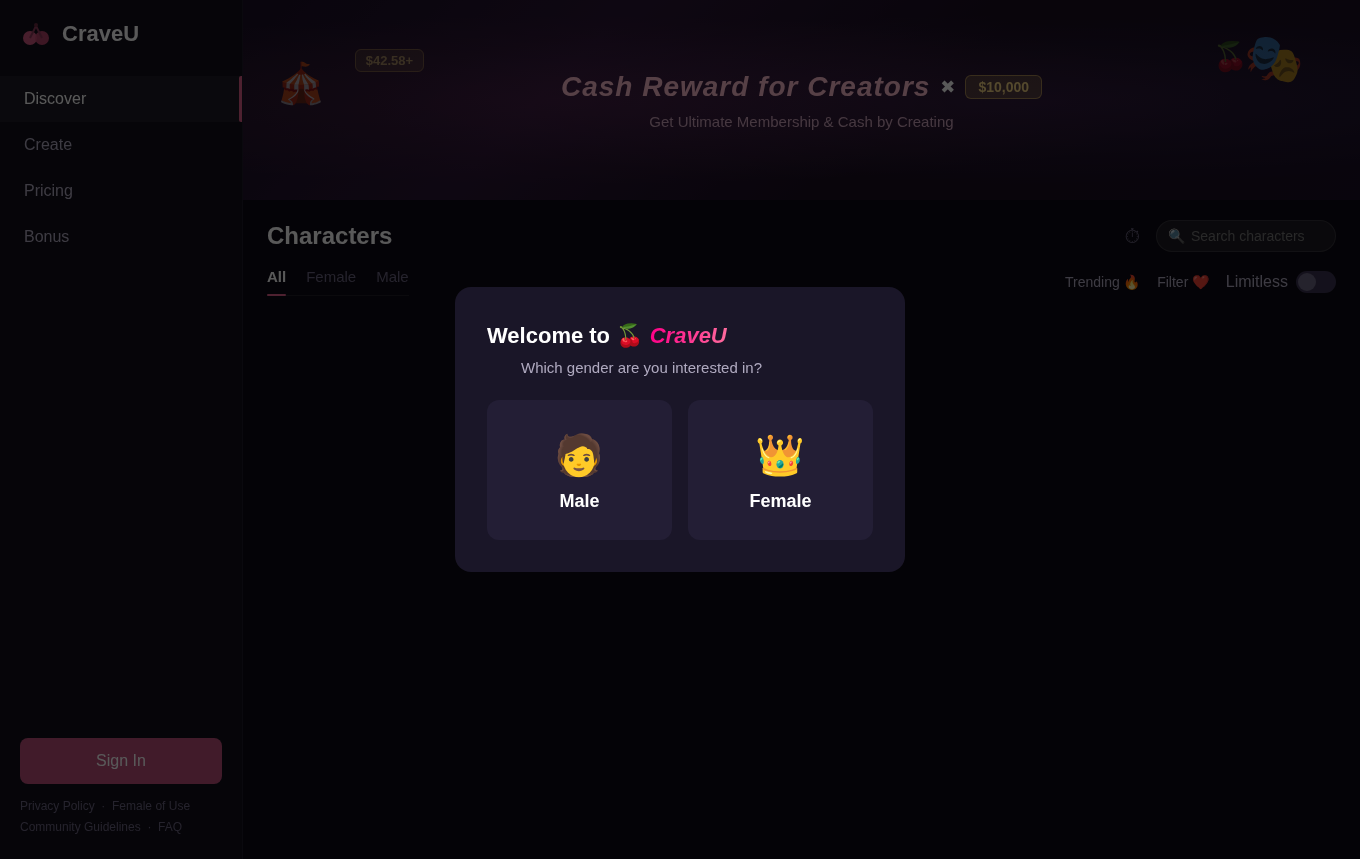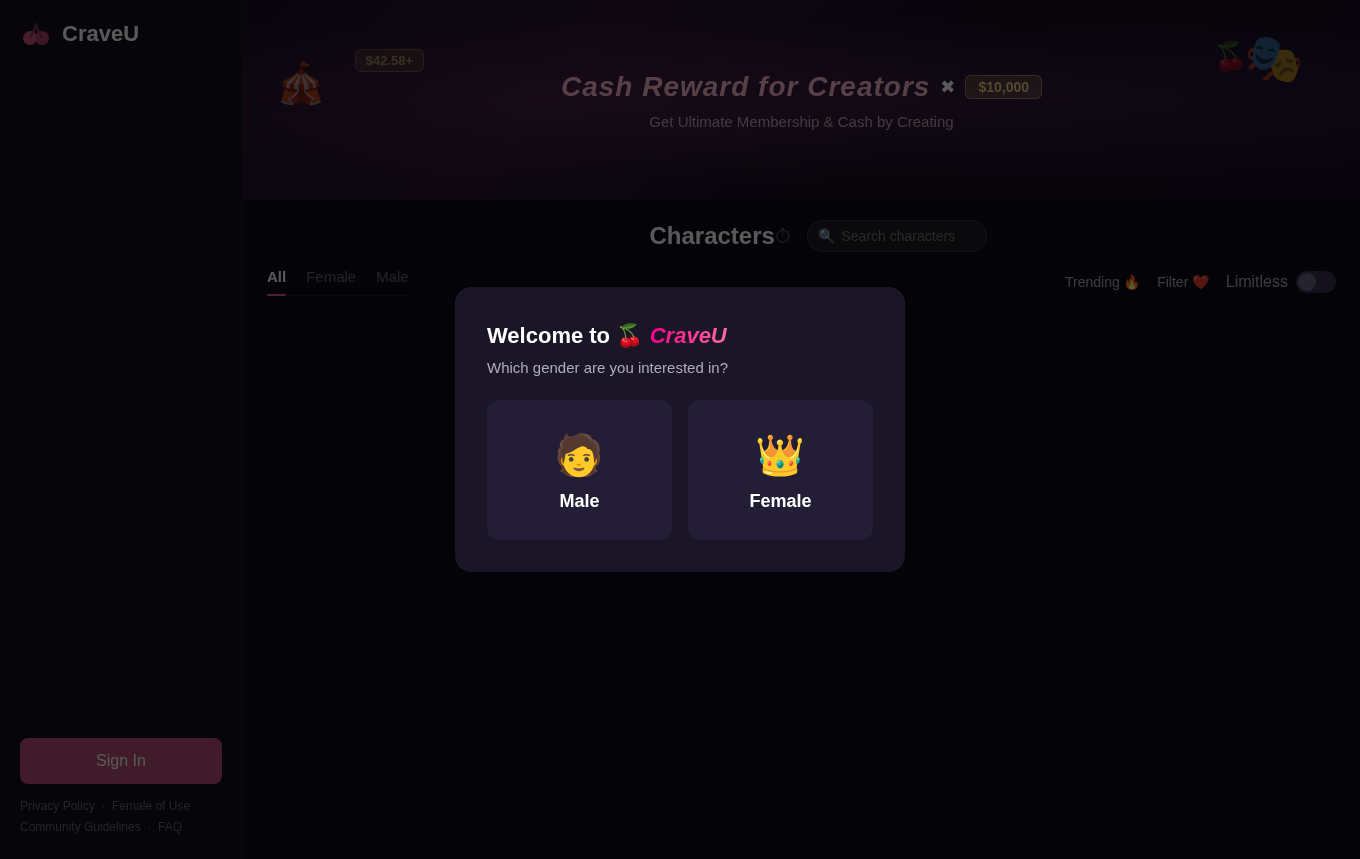--- a/index.html
+++ b/index.html
@@ -141,23 +141,22 @@
 
     
     .characters-section {
       padding: 20px 24px 0 24px;
       position: relative;
     }
 
     .characters-header {
       display: flex;
       align-items: center;
-      justify-content: center;
+      justify-content: space-between;
       margin-bottom: 14px;
-      margin-left: 33px;
     }
 
     .characters-title {
       font-size: 24px;
       font-weight: 700;
       color: #fff;
     }
 
     .header-right {
       display: flex;
@@ -315,20 +314,21 @@
 
     .modal-title .brand {
       font-style: italic;
       font-weight: 800;
     }
 
     .modal-subtitle {
       font-size: 15px;
       color: #b0aac0;
       margin-bottom: 24px;
+      margin-left: 34px;
     }
 
     .gender-options {
       display: flex;
       gap: 16px;
     }
 
     .gender-card {
       flex: 1;
       background: #231e35;
@@ -379,20 +379,34 @@
     <svg class="logo-icon" viewBox="0 0 32 32">
       <circle cx="10" cy="20" r="7" fill="#e05f8a" opacity="0.9"></circle>
       <circle cx="22" cy="20" r="7" fill="#c04870" opacity="0.9"></circle>
       <line x1="10" y1="20" x2="16" y2="8" stroke="#8B3a5a" stroke-width="2"></line>
       <line x1="22" y1="20" x2="16" y2="8" stroke="#8B3a5a" stroke-width="2"></line>
       <circle cx="16" cy="7" r="2" fill="#6a2a40"></circle>
     </svg>
     <span class="logo-text">CraveU</span>
   </div>
 
+  <nav class="nav-items">
+    <div class="nav-item active">
+      <span>Discover</span>
+    </div>
+    <div class="nav-item">
+      <span>Create</span>
+    </div>
+    <div class="nav-item">
+      <span>Pricing</span>
+    </div>
+    <div class="nav-item">
+      <span>Bonus</span>
+    </div>
+  </nav>
 
   <div class="sidebar-bottom">
     <button class="sign-in-btn">Sign In</button>
     <div class="sidebar-links">
       <div>
         <a href="#">Privacy Policy</a>
         &nbsp;·&nbsp;
         <a href="#">Female of Use</a>
       </div>
       <div>

